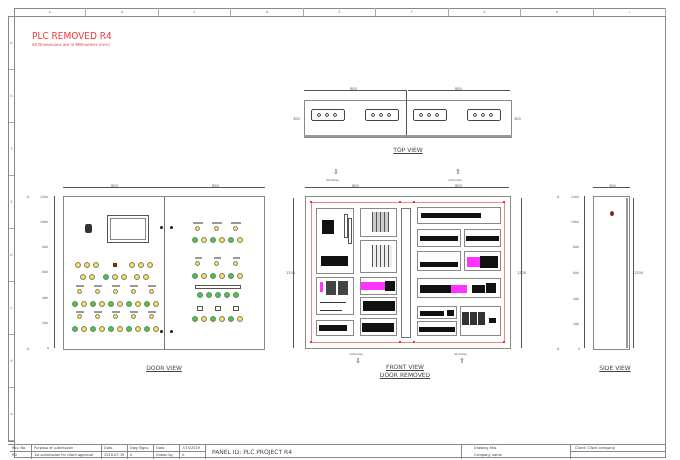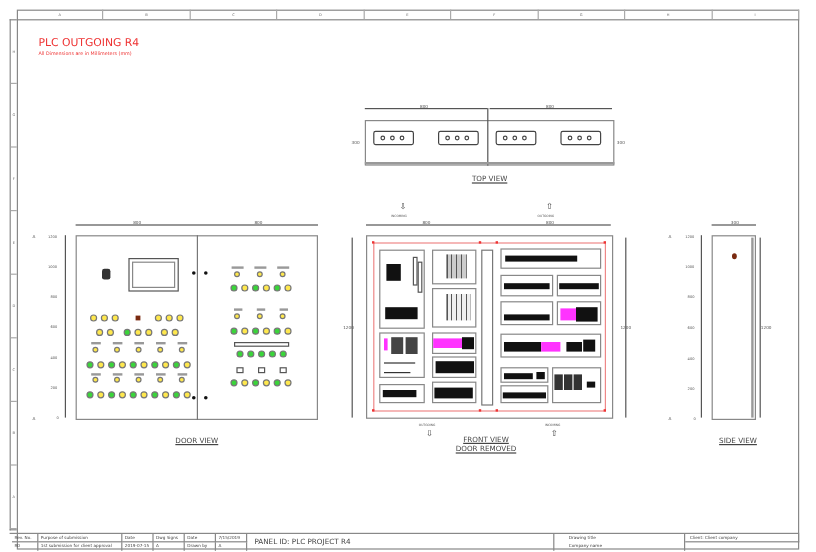--- a/index.html
+++ b/index.html
@@ -47,21 +47,21 @@
   <div>H</div>
   <div>G</div>
   <div>F</div>
   <div>E</div>
   <div>D</div>
   <div>C</div>
   <div>B</div>
   <div>A</div>
 </div>
 
-<div class="abs title">PLC OUTGOING R4</div>
+<div class="abs title">PLC REMOVED R4</div>
 <div class="abs subtitle">All Dimensions are in Millimeters (mm)</div>
 
 <div>
   <div class="abs dim" style="left:350px;top:87px;">800</div>
   <div class="abs dim" style="left:455px;top:87px;">800</div>
   <div class="abs" style="left:304px;top:90px;width:102px;height:1px;background:#555;"></div>
   <div class="abs" style="left:408px;top:90px;width:102px;height:1px;background:#555;"></div>
   <div class="abs dim" style="left:293px;top:117px;">300</div>
   <div class="abs dim" style="left:514px;top:117px;">300</div>
   <div class="box" style="left:304px;top:100px;width:208px;height:38px;"></div>

